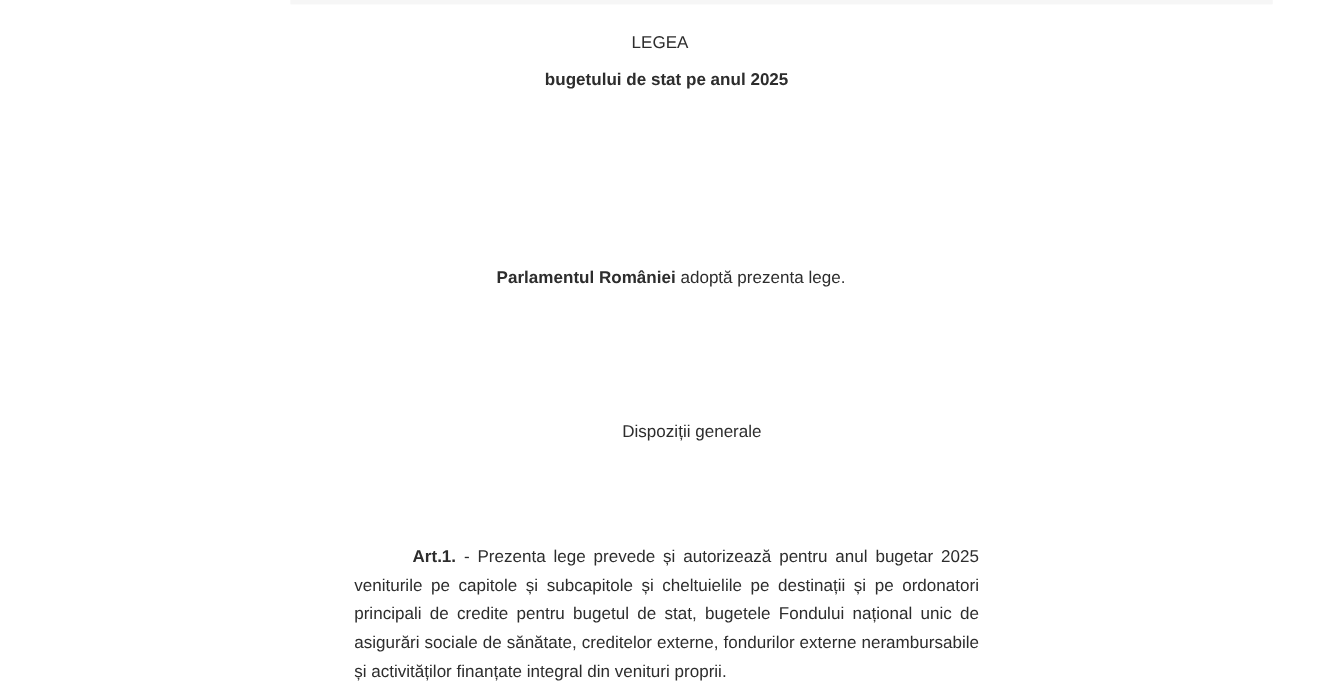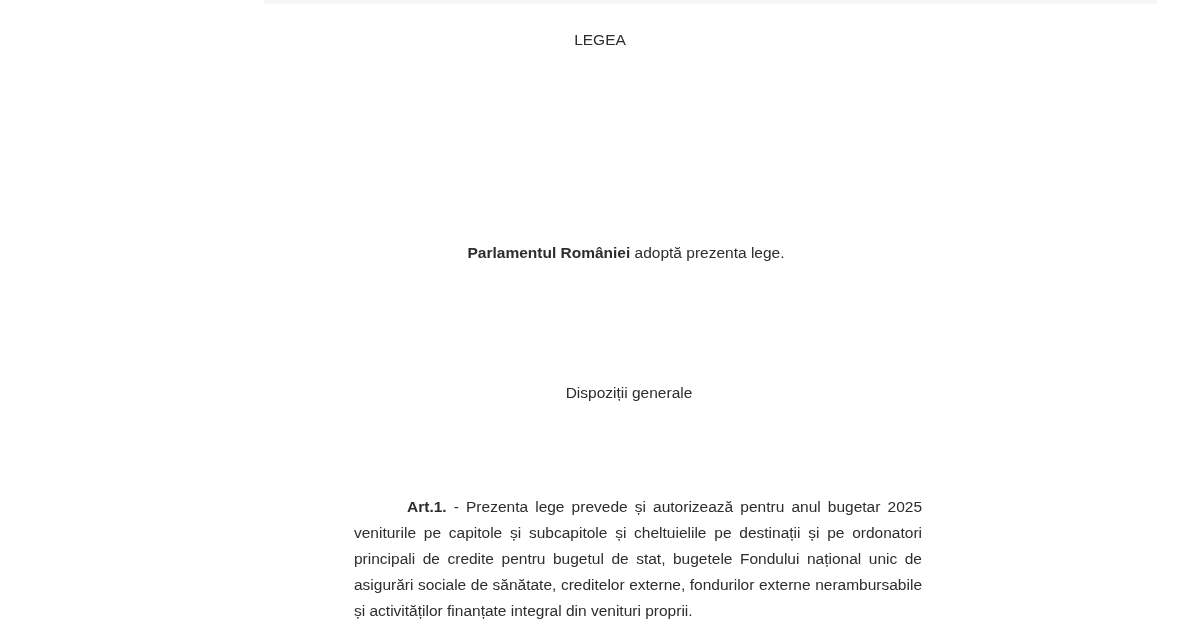--- a/index.html
+++ b/index.html
@@ -35,46 +35,46 @@
     position:absolute;
     width:568px;
     left:0;
     font-size:15.5px;
     line-height:20px;
     text-align:center;
     white-space:nowrap;
   }
   .law-heading   {top:30px;  left:-6px; font-weight:400;}
   .law-title     {top:63px;  left:0;    font-weight:700;}
-  .preamble      {top:243px; left:20px;  font-weight:400;}
+  .preamble      {top:243px; left:4px;  font-weight:400;}
   .chapter       {top:351px; left:23px; font-weight:400;}
   .chapter-sub   {top:383px; left:23px; font-weight:400;}
   .bold{font-weight:700;}
   .article{
     position:absolute;
     top:478px;left:0;
     width:568px;
     font-size:15.5px;
     line-height:26px;
     text-align:justify;
     text-indent:53px;
-    margin-left:32px;
   }
 </style>
 </head>
 <body>
 
 <div class="page">
 
   <div class="top-edge"></div>
 
   <div class="doc-col">
 
     <div class="doc-line law-heading">LEGEA</div>
 
+    <div class="doc-line law-title">bugetului de stat pe anul 2025</div>
 
     <div class="doc-line preamble"><span class="bold">Parlamentul României</span><span> adoptă prezenta lege.</span></div>
 
 
     <div class="doc-line chapter-sub">Dispoziții generale</div>
 
     <p class="article"><span class="bold">Art.1.</span><span> - Prezenta lege prevede și autorizează pentru anul bugetar 2025 veniturile pe capitole și subcapitole și cheltuielile pe destinații și pe ordonatori principali de credite pentru bugetul de stat, bugetele Fondului național unic de asigurări sociale de sănătate, creditelor externe, fondurilor externe nerambursabile și activităților finanțate integral din venituri proprii.</span></p>
 
   </div>
 </div>

